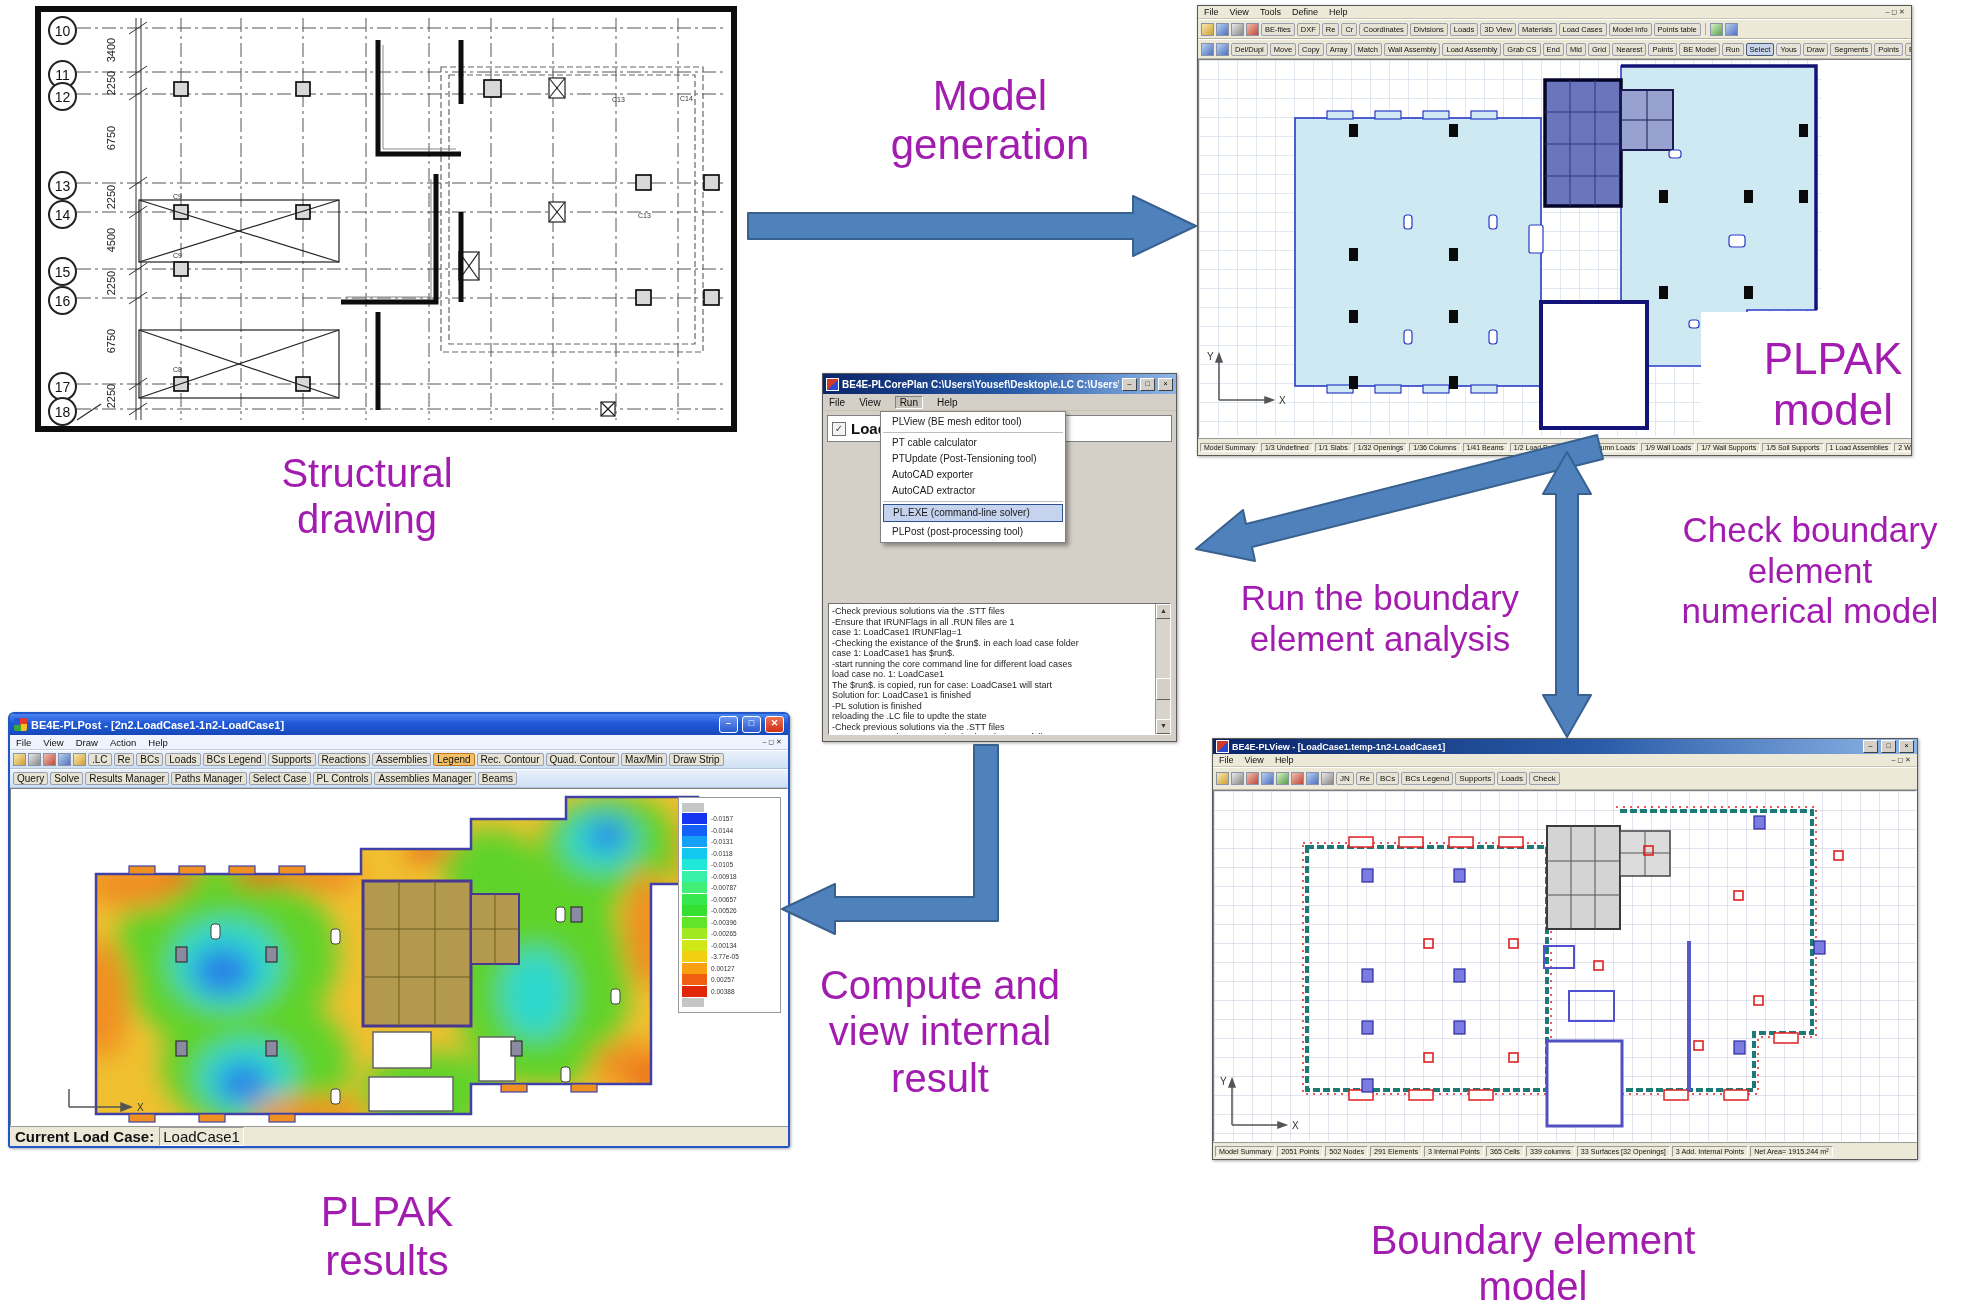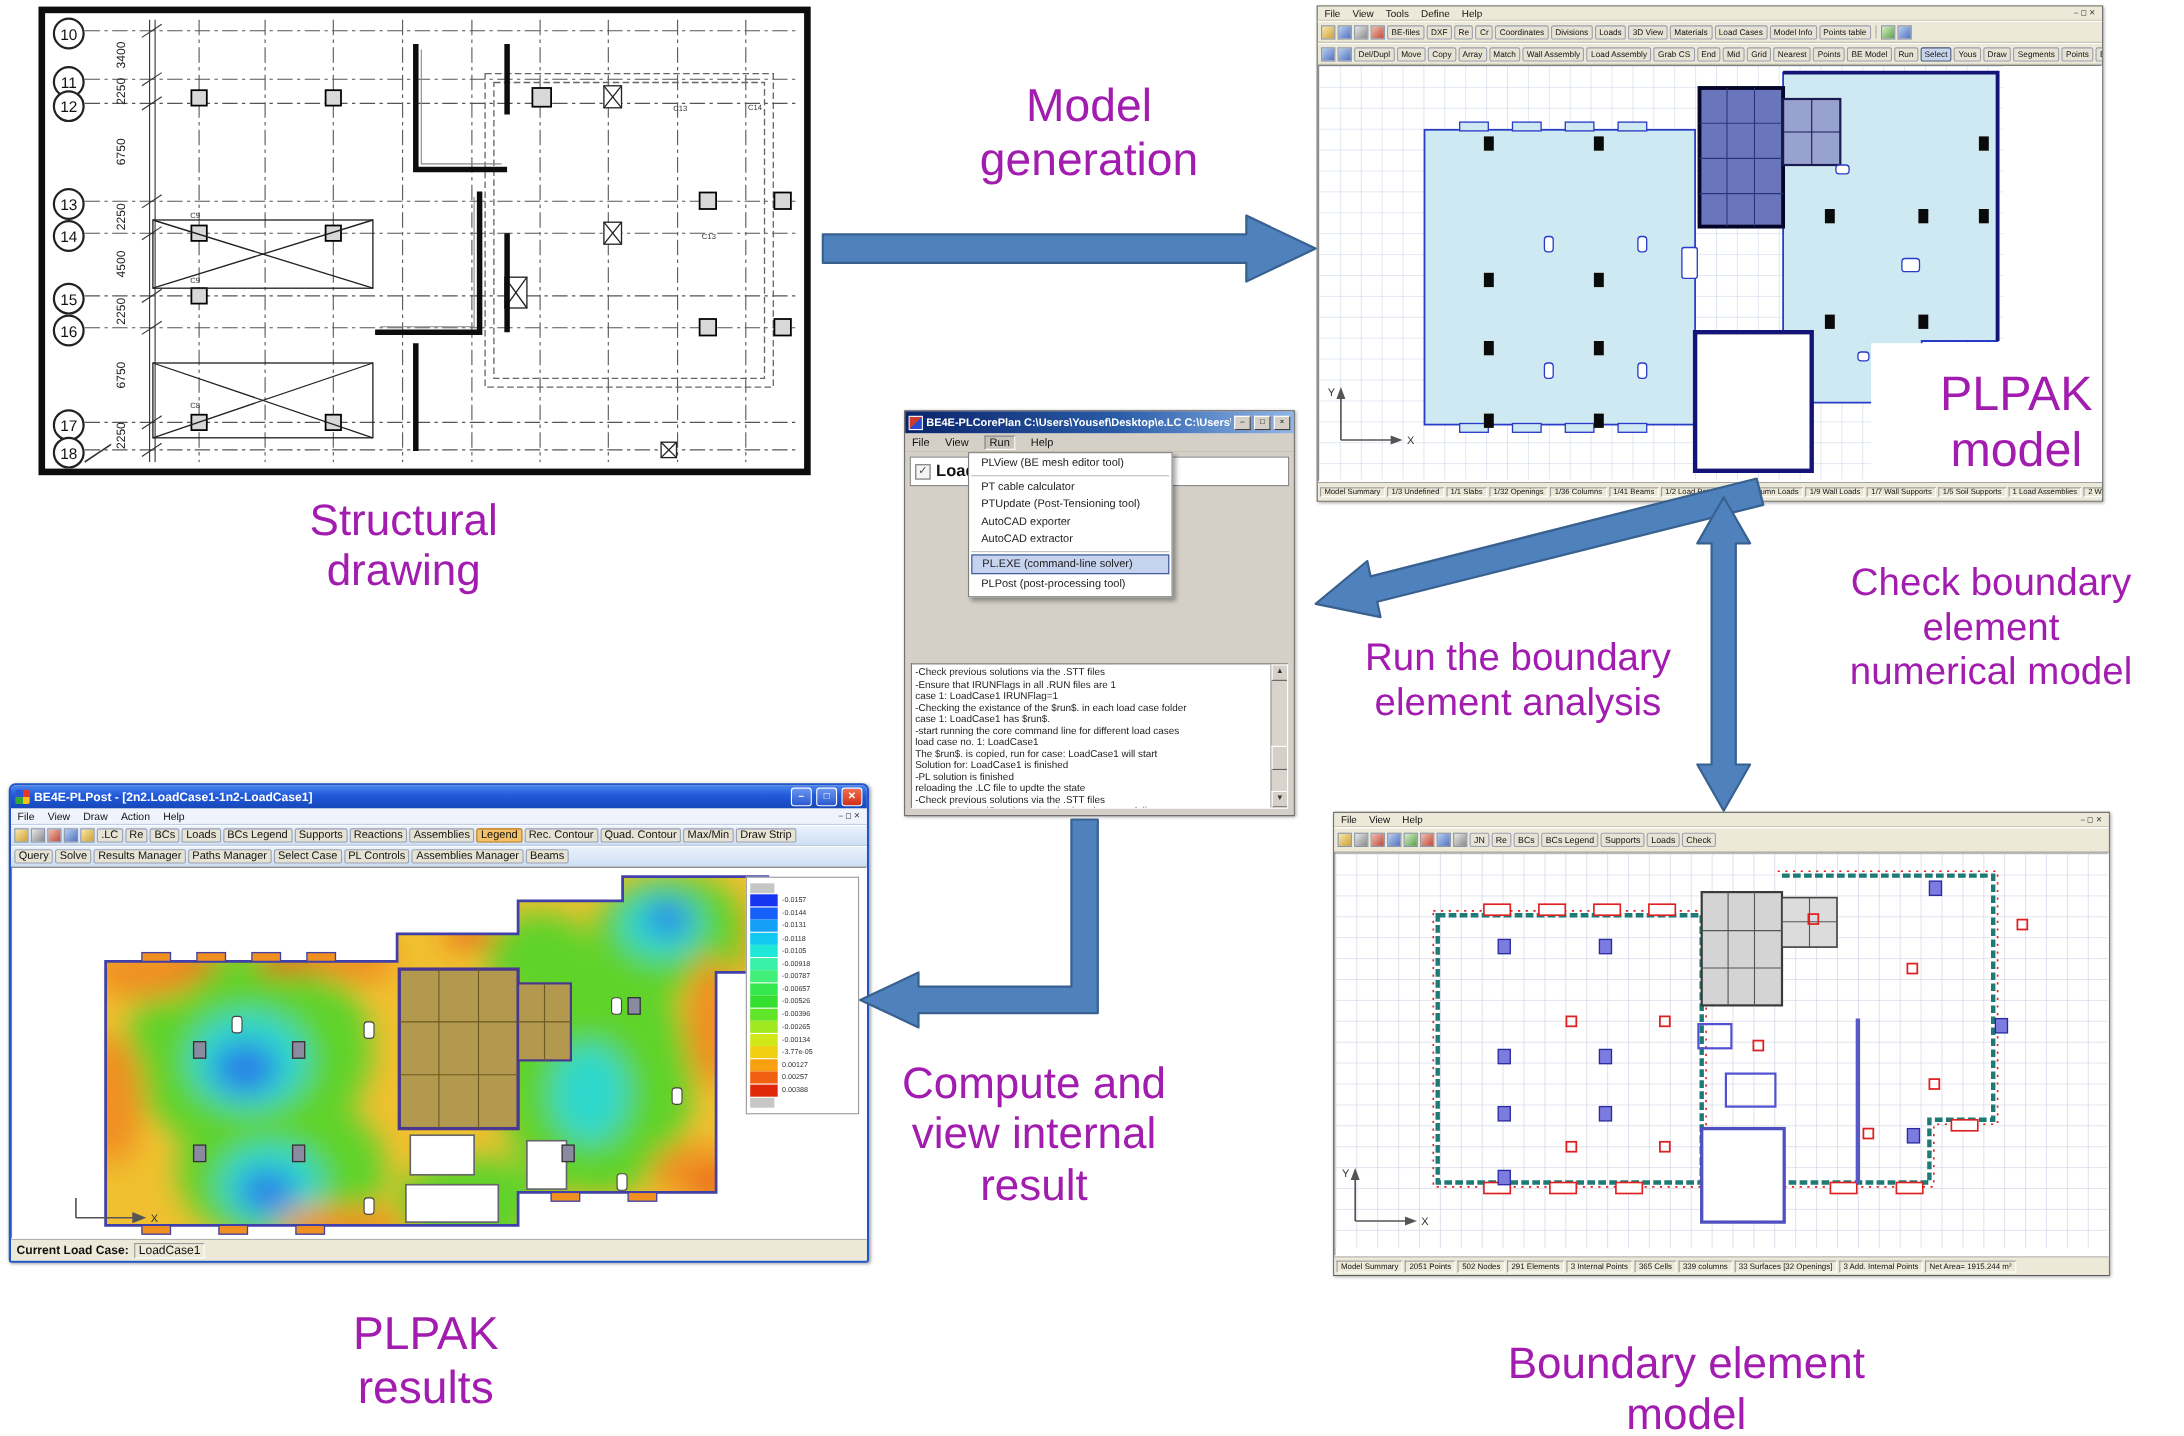--- a/index.html
+++ b/index.html
@@ -110,21 +110,21 @@
   #plpost .xtbar .ttl{flex:1;white-space:nowrap;overflow:hidden;}
   .xbtn{width:17px;height:15px;border-radius:3px;border:1px solid #fff;font-size:9px;line-height:13px;
         text-align:center;color:#fff;background:linear-gradient(180deg,#6a96f0,#2a5ad0);flex:0 0 auto;}
   .xbtn.close{background:linear-gradient(180deg,#f07050,#d03018);}
   .pinico{width:13px;height:13px;border-radius:2px;flex:0 0 auto;
       background:conic-gradient(#e83828 0 25%,#f8c018 0 50%,#38a838 0 75%,#2858d8 0);}
   #plpost .mbar{height:14px;font-size:9.5px;background:#eef3fc;border-bottom:1px solid #c0cfe8;}
   #plpost .tb{height:15px;font-size:10px;background:linear-gradient(180deg,#eaf1fc,#cfe0f5);
       border-top:1px solid #fff;border-bottom:1px solid #b0c4e0;}
   #plpost .tb1rep .tbtn:nth-child(9){background:#f4c068;border-color:#c07818;}
-  #plpost .sbar{height:17px;font-size:11px;}
+  #plpost .sbar{height:17px;font-size:15px;}
   .lgd{position:absolute;right:6px;top:8px;width:95px;background:#fff;border:1px solid #999;
        padding:4px 3px;z-index:2;}
   .lgcap{width:22px;height:9px;background:#c6c6c6;margin:1px 0;}
   .lgrow{display:flex;align-items:center;height:11.5px;gap:4px;}
   .lgsw{width:22px;height:11px;flex:0 0 auto;border-right:3px solid transparent;}
   .lgval{font-size:6.5px;color:#333;white-space:nowrap;}
   
   #plview{left:1212px;top:738px;width:706px;height:422px;}
   #plview .tbar{height:15px;font-size:9px;}
   #plview .mbar{height:12px;font-size:9px;}
@@ -705,20 +705,27 @@
         <div class="lgcap"></div>
       </div>
     </div>
     <div class="sbar">
       <span class="sseg" style="border:none;font-weight:bold">Current Load Case:</span>
       <span class="sseg">LoadCase1</span>
     </div>
   </div>
 
   <div class="win" id="plview">
+    <div class="tbar">
+      <span class="appico"></span>
+      <span class="ttl">BE4E-PLView - [LoadCase1.temp-1n2-LoadCase1]</span>
+      <span class="cbtn">–</span>
+      <span class="cbtn">□</span>
+      <span class="cbtn">×</span>
+    </div>
     <div class="mbar">
       <span class="tbrep" style="gap:11px">
           <span class="mitem">File</span>
           <span class="mitem">View</span>
           <span class="mitem">Help</span>
         </span>
       <span class="mdibtns">‒ ◻ ✕</span>
     </div>
     <div class="tb">
       <span class="ico c1"></span>

